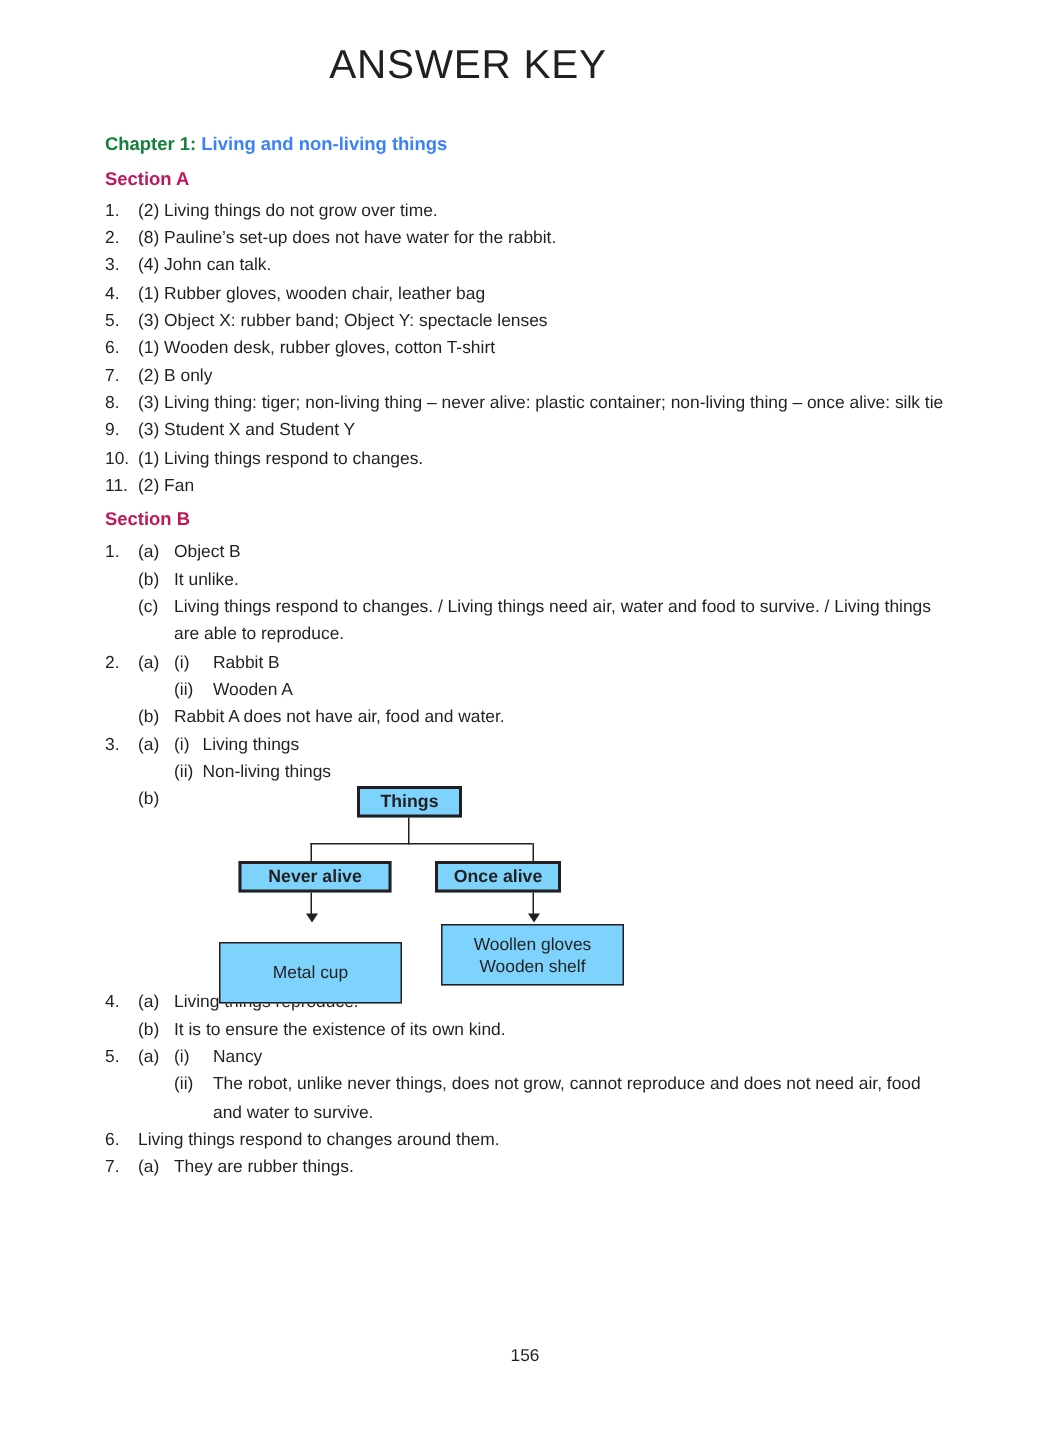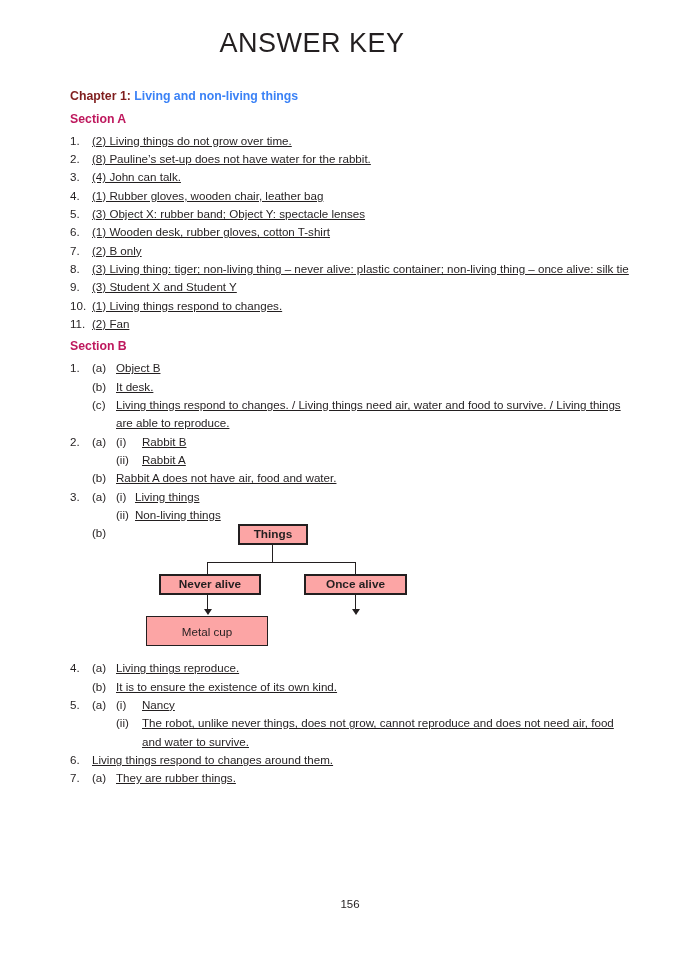--- a/index.html
+++ b/index.html
@@ -44,21 +44,21 @@
     top: 88px;
     width: 560px;
   }
 
   .chapter-heading {
     font-size: 12.3px;
     font-weight: bold;
     margin: 0 0 6px 0;
     line-height: 1.35;
   }
-  .chapter-heading .chap-label { color: #7f1d1d; }
+  .chapter-heading .chap-label { color: #15803d; }
   .chapter-heading .chap-title { color: #3b82f6; }
 
   .section-heading {
     font-size: 12.3px;
     font-weight: bold;
     color: #be185d;
     margin: 0 0 4px 0;
     line-height: 1.4;
   }
   .section-heading.sec-b { margin-top: 5px; }
@@ -90,21 +90,20 @@
   .roman {
     flex: 0 0 auto;
     width: 26px;
     text-align: left;
   }
   .roman.tight { width: 19px; }
 
   .txt {
     flex: 1 1 auto;
     min-width: 0;
-    text-decoration: underline;
   }
 
   
   .sp22 { flex: 0 0 auto; width: 22px; }
   .sp24 { flex: 0 0 auto; width: 24px; }
 
   
   .chart-row {
     display: flex;
     align-items: flex-start;
@@ -119,39 +118,39 @@
     margin-left: 22px;
   }
 
   .node {
     position: absolute;
     box-sizing: border-box;
     display: flex;
     align-items: center;
     justify-content: center;
     text-align: center;
-    background: #fca5a5;
+    background: #7dd3fc;
     color: #231f20;
   }
   .node.head {
     border: 2px solid #231f20;
     font-weight: bold;
     font-size: 11.8px;
   }
   .node.leaf {
     border: 1px solid #231f20;
     font-weight: 400;
     font-size: 11.6px;
     line-height: 1.3;
   }
 
   .node-things   { left: 100px; top: 0px;  width: 70px;  height: 21px; }
   .node-never    { left: 21px;  top: 50px; width: 102px; height: 21px; }
-  .node-once     { left: 166px; top: 50px; width: 103px; height: 21px; }
-  .node-metal    { left: 8px;   top: 92px; width: 122px; height: 30px; }
+  .node-once     { left: 152px; top: 50px; width: 84px; height: 21px; }
+  .node-metal    { left: 8px;   top: 104px; width: 122px; height: 41px; }
   .node-woollen  { left: 156px; top: 92px; width: 122px; height: 41px; }
 
   .line {
     position: absolute;
     background: #231f20;
   }
   
   .l-things-down { left: 134px; top: 21px; width: 1px; height: 18px; }
   
   .l-split { left: 69px; top: 38px; width: 148px; height: 1px; }
@@ -253,39 +252,39 @@
     <div class="ans-list">
 
       <div class="row">
         <span class="num">1.</span>
         <span class="alpha">(a)</span>
         <span class="txt">Object B</span>
       </div>
       <div class="row">
         <span class="sp22"></span>
         <span class="alpha">(b)</span>
-        <span class="txt">It desk.</span>
+        <span class="txt">It unlike.</span>
       </div>
       <div class="row">
         <span class="sp22"></span>
         <span class="alpha">(c)</span>
         <span class="txt">Living things respond to changes. / Living things need air, water and food to survive. / Living things are able to reproduce.</span>
       </div>
 
       <div class="row">
         <span class="num">2.</span>
         <span class="alpha">(a)</span>
         <span class="roman">(i)</span>
         <span class="txt">Rabbit B</span>
       </div>
       <div class="row">
         <span class="sp22"></span>
         <span class="sp24"></span>
         <span class="roman">(ii)</span>
-        <span class="txt">Rabbit A</span>
+        <span class="txt">Wooden A</span>
       </div>
       <div class="row">
         <span class="sp22"></span>
         <span class="alpha">(b)</span>
         <span class="txt">Rabbit A does not have air, food and water.</span>
       </div>
 
       <div class="row">
         <span class="num">3.</span>
         <span class="alpha">(a)</span>
@@ -315,20 +314,26 @@
           <div class="node head node-never">Never alive</div>
           <div class="node head node-once">Once alive</div>
 
           <div class="line l-never-down"></div>
           <div class="line l-once-down"></div>
           <div class="arrow a-never"></div>
           <div class="arrow a-once"></div>
 
           <div class="node leaf node-metal">Metal cup</div>
 
+          <div class="node leaf node-woollen">
+            <div>
+              <div>Woollen gloves</div>
+              <div>Wooden shelf</div>
+            </div>
+          </div>
 
         </div>
       </div>
 
       <div class="row">
         <span class="num">4.</span>
         <span class="alpha">(a)</span>
         <span class="txt">Living things reproduce.</span>
       </div>
       <div class="row">

